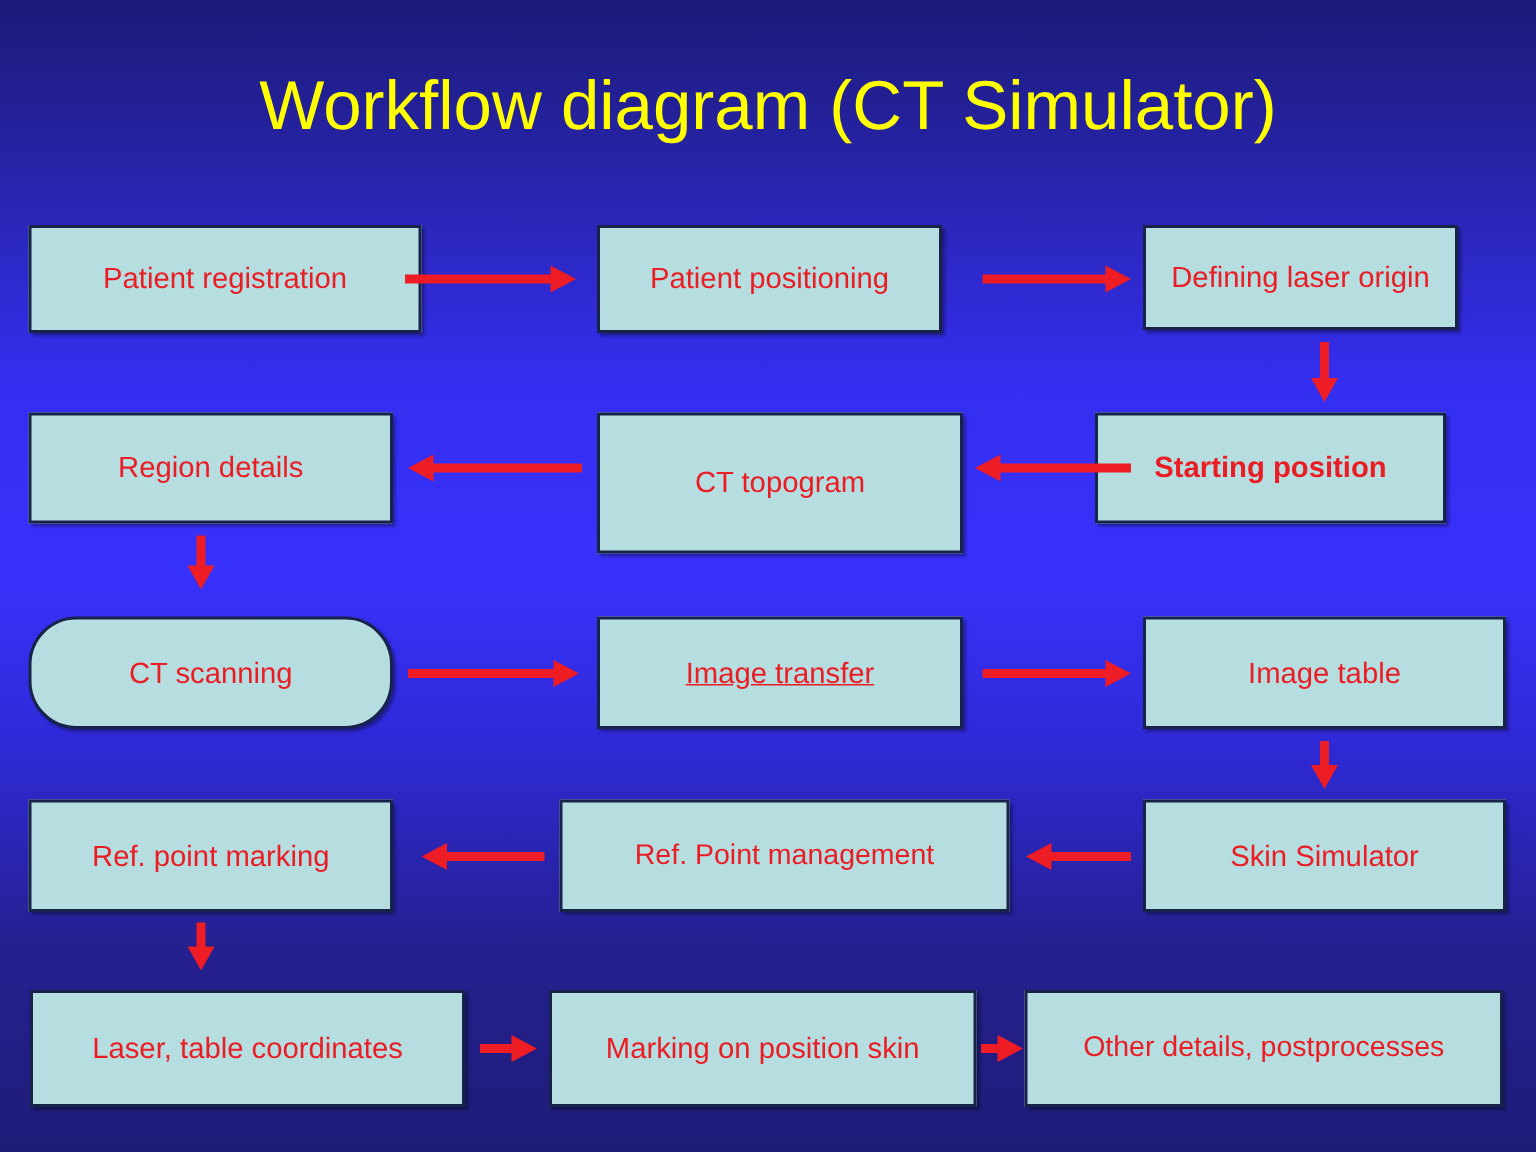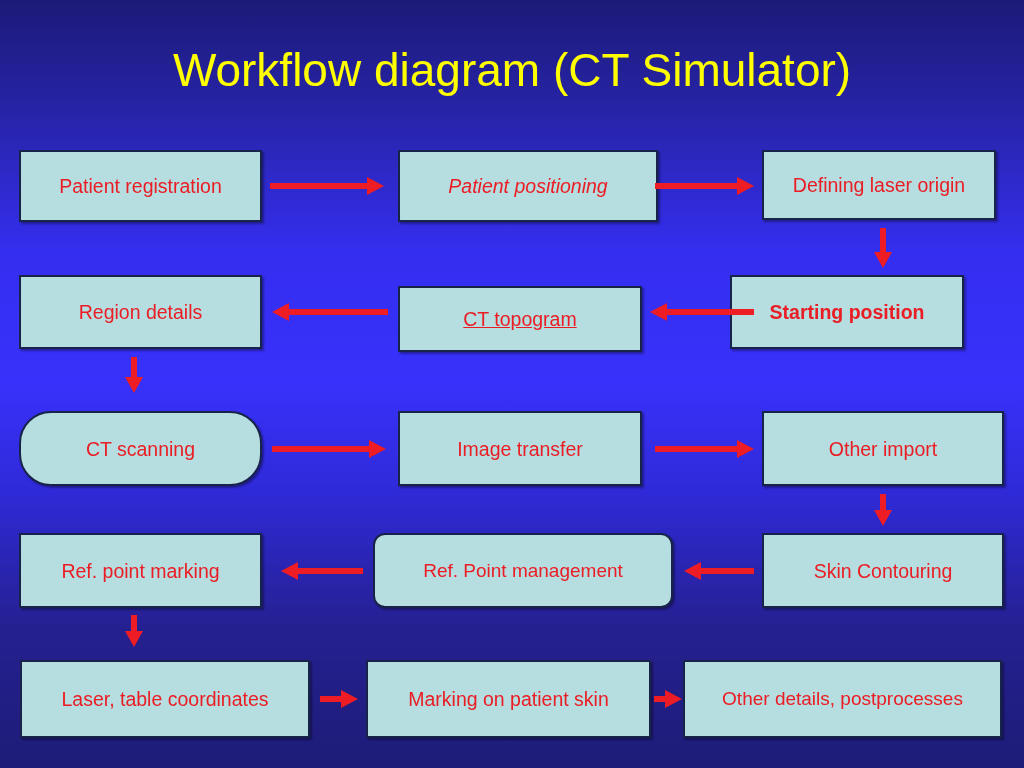--- a/index.html
+++ b/index.html
@@ -113,48 +113,48 @@
     border-top: 16px solid #ee1c24;
   }
 </style>
 </head>
 <body>
 
 <div id="slide">
 
   <div id="title">Workflow diagram (CT Simulator)</div>
 
-  <div class="node" style="left:19px;  top:150px; width:243px; height:72px;">
+  <div class="node" style="left:19px;  top:150px; width:262px; height:72px;">
     <span>Patient registration</span>
   </div>
-  <div class="node" style="left:398px; top:150px; width:260px; height:72px;font-style:italic;">
+  <div class="node" style="left:398px; top:150px; width:230px; height:72px;">
     <span>Patient positioning</span>
   </div>
-  <div class="node" style="left:762px; top:150px; width:234px; height:70px;">
+  <div class="node" style="left:762px; top:150px; width:210px; height:70px;">
     <span>Defining laser origin</span>
   </div>
 
   <div class="arrow-r" style="left:270px; top:177px; width:114px;">
     <span class="shaft"></span>
     <span class="head"></span>
   </div>
   <div class="arrow-r" style="left:655px; top:177px; width:99px;">
     <span class="shaft"></span>
     <span class="head"></span>
   </div>
 
   <div class="arrow-d" style="left:874px; top:228px; height:40px;">
     <span class="shaft"></span>
     <span class="head"></span>
   </div>
 
   <div class="node" style="left:19px;  top:275px; width:243px; height:74px;">
     <span>Region details</span>
   </div>
-  <div class="node" style="left:398px; top:286px; width:244px; height:66px;text-decoration:underline;">
+  <div class="node" style="left:398px; top:275px; width:244px; height:94px;">
     <span>CT topogram</span>
   </div>
   <div class="node" style="left:730px; top:275px; width:234px; height:74px;font-weight:bold;">
     <span>Starting position</span>
   </div>
 
   <div class="arrow-l" style="left:272px; top:303px; width:116px;">
     <span class="head"></span>
     <span class="shaft"></span>
   </div>
@@ -164,70 +164,70 @@
   </div>
 
   <div class="arrow-d" style="left:125px; top:357px; height:36px;">
     <span class="shaft"></span>
     <span class="head"></span>
   </div>
 
   <div class="node" style="left:19px;  top:411px; width:243px; height:75px;border-radius:32px;">
     <span>CT scanning</span>
   </div>
-  <div class="node" style="left:398px; top:411px; width:244px; height:75px;">
+  <div class="node" style="left:398px; top:411px; width:244px; height:75px;text-decoration:underline;">
     <span>Image transfer</span>
   </div>
   <div class="node" style="left:762px; top:411px; width:242px; height:75px;">
-    <span>Other import</span>
+    <span>Image table</span>
   </div>
 
   <div class="arrow-r" style="left:272px; top:440px; width:114px;">
     <span class="shaft"></span>
     <span class="head"></span>
   </div>
   <div class="arrow-r" style="left:655px; top:440px; width:99px;">
     <span class="shaft"></span>
     <span class="head"></span>
   </div>
 
   <div class="arrow-d" style="left:874px; top:494px; height:32px;">
     <span class="shaft"></span>
     <span class="head"></span>
   </div>
 
   <div class="node" style="left:19px;  top:533px; width:243px; height:75px;">
     <span>Ref. point marking</span>
   </div>
-  <div class="node tight" style="left:373px; top:533px; width:300px; height:75px;border-radius:12px;">
+  <div class="node tight" style="left:373px; top:533px; width:300px; height:75px;">
     <span>Ref. Point management</span>
   </div>
   <div class="node" style="left:762px; top:533px; width:242px; height:75px;">
-    <span>Skin Contouring</span>
+    <span>Skin Simulator</span>
   </div>
 
   <div class="arrow-l" style="left:281px; top:562px; width:82px;">
     <span class="head"></span>
     <span class="shaft"></span>
   </div>
   <div class="arrow-l" style="left:684px; top:562px; width:70px;">
     <span class="head"></span>
     <span class="shaft"></span>
   </div>
 
   <div class="arrow-d" style="left:125px; top:615px; height:32px;">
     <span class="shaft"></span>
     <span class="head"></span>
   </div>
 
   <div class="node" style="left:20px;  top:660px; width:290px; height:78px;">
     <span>Laser, table coordinates</span>
   </div>
   <div class="node" style="left:366px; top:660px; width:285px; height:78px;">
-    <span>Marking on patient skin</span>
+    <span>Marking on position skin</span>
   </div>
   <div class="node tight" style="left:683px; top:660px; width:319px; height:78px;">
     <span>Other details, postprocesses</span>
   </div>
 
   <div class="arrow-r" style="left:320px; top:690px; width:38px;">
     <span class="shaft"></span>
     <span class="head"></span>
   </div>
   <div class="arrow-r" style="left:654px; top:690px; width:28px;">

